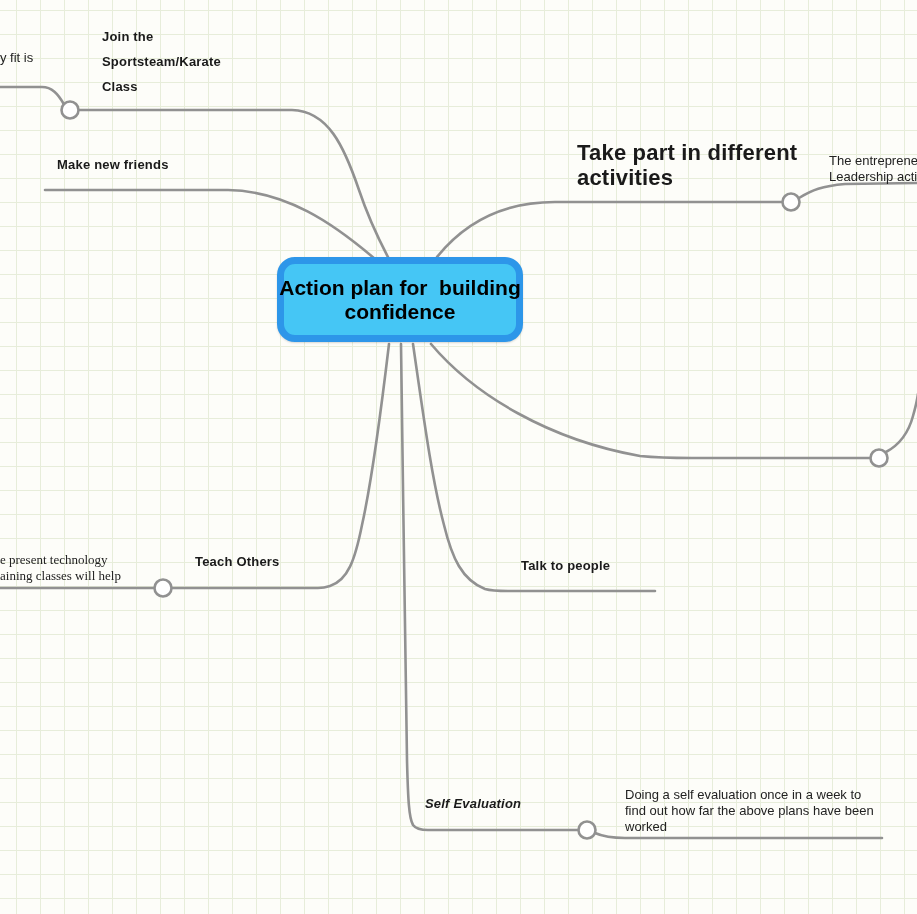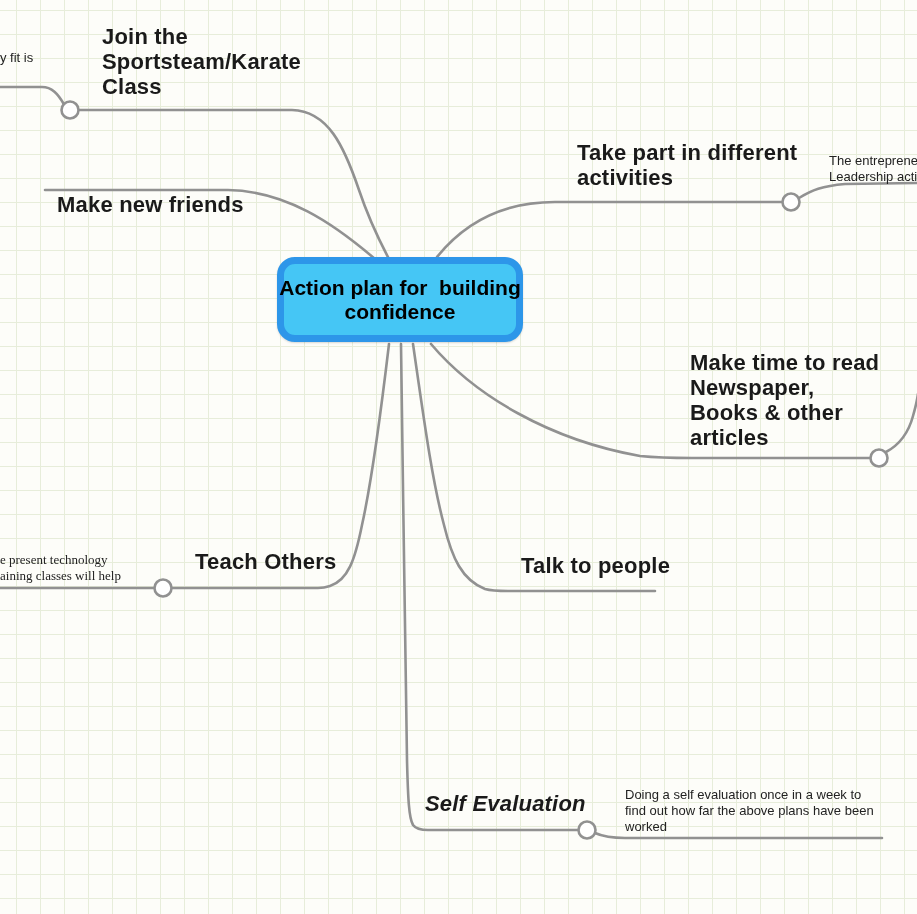--- a/index.html
+++ b/index.html
@@ -16,21 +16,21 @@
     background-position:16px 10px;
   }
   #connectors{position:absolute;left:0;top:0;z-index:1;}
   .lbl{
     position:absolute;z-index:2;
     color:#1a1a1a;
     white-space:pre;
   }
   .lbl.bold{
     font-weight:700;
-    font-size:22px;
+    font-size:13px;
     line-height:25px;
     letter-spacing:.2px;
   }
   .lbl.big{font-size:22px;}
   .lbl.note{
     font-weight:400;
     font-size:13px;
     line-height:16px;
     color:#222;
     margin-top:6px;
@@ -85,32 +85,28 @@
       <circle cx="587" cy="830" r="8.5"></circle>
     </g>
   </svg>
 
   <div class="lbl bold" style="left:102px;top:24px;">Join the
 Sportsteam/Karate
 Class</div>
 
   <div class="lbl note" style="left:0px;top:44px;">y fit is</div>
 
-  <div class="lbl bold" style="left:57px;top:152px;margin-top:40px;">Make new friends</div>
+  <div class="lbl bold" style="left:57px;top:152px;">Make new friends</div>
 
   <div class="lbl bold big" style="left:577px;top:140px;">Take part in different
 activities</div>
 
   <div class="lbl note" style="left:829px;top:147px;">The entreprene
 Leadership acti</div>
 
-  <div class="lbl bold" style="left:690px;top:350px;">Make time to read
-Newspaper,
-Books &amp; other
-articles</div>
 
   <div class="lbl bold" style="left:195px;top:549px;">Teach Others</div>
 
   <div class="lbl note" style="left:0px;top:546px;font-family:Liberation Serif, serif;">e present technology
 aining classes will help</div>
 
   <div class="lbl bold" style="left:521px;top:553px;">Talk to people</div>
 
   <div class="lbl bold" style="left:425px;top:791px;font-style:italic;">Self Evaluation</div>
 

